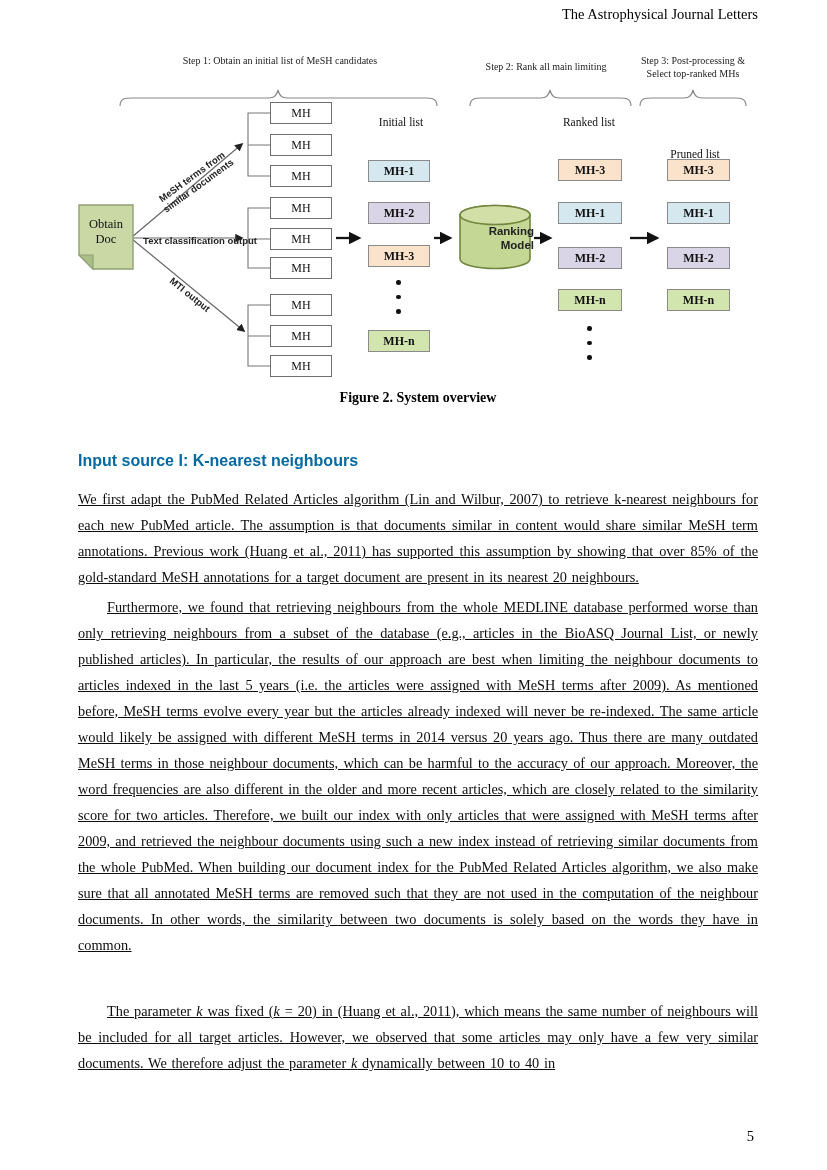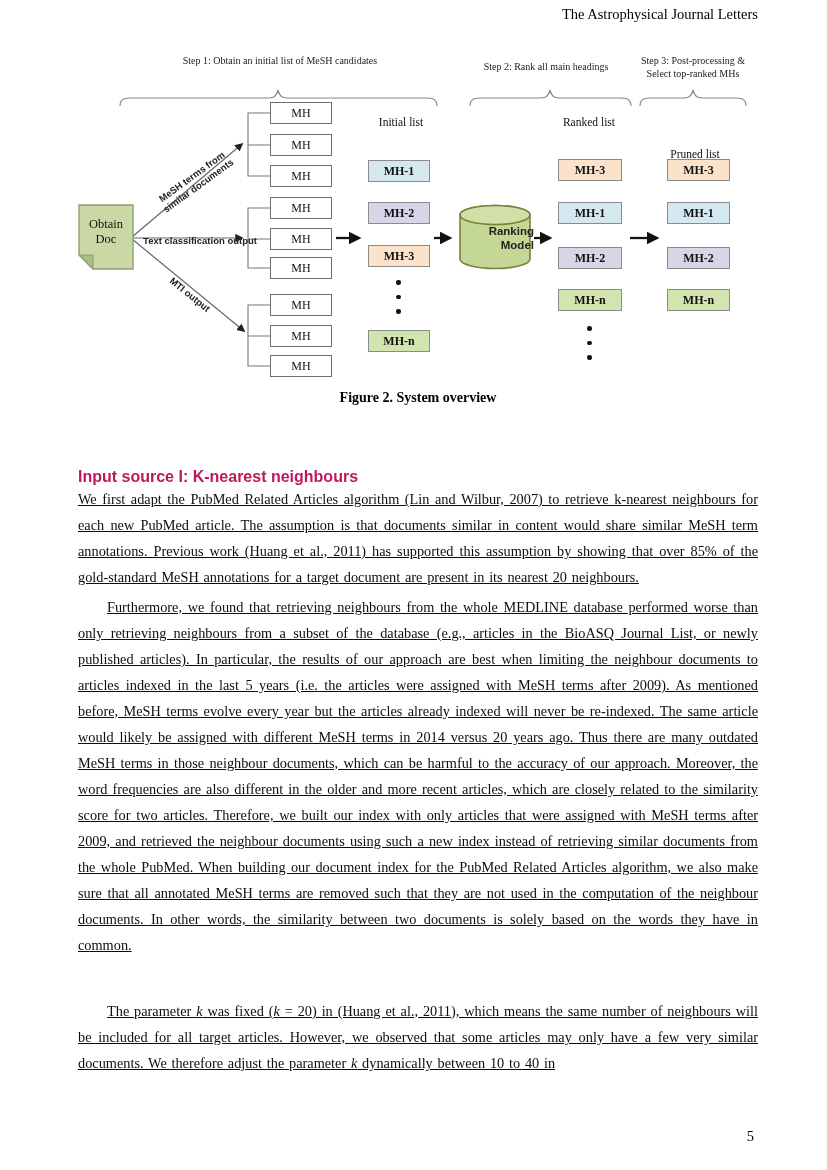--- a/index.html
+++ b/index.html
@@ -41,22 +41,22 @@
   }
   .cyl-text{
     position:absolute;left:390px;top:172px;width:74px;text-align:right;
     font:bold 11.5px/14px "Liberation Sans",sans-serif;color:#222;
   }
   .fig-caption{
     position:absolute;left:78px;top:390px;width:680px;text-align:center;
     font:bold 14px "Liberation Serif",serif;color:#000;
   }
   .section-heading{
-    position:absolute;left:78px;top:468px;width:680px;
-    font:bold 16px "Liberation Sans",sans-serif;color:#be185d;
+    position:absolute;left:78px;top:452px;width:680px;
+    font:bold 16px "Liberation Sans",sans-serif;color:#0369a1;
   }
   .body-text{position:absolute;left:78px;top:486px;width:680px;}
   .body-text p{
     margin:0 0 4px 0;text-align:justify;
     font:14.3px/26px "Liberation Serif",serif;word-spacing:1.2px;color:#0d0d0d;text-decoration:underline;
   }
   .body-text p.ind{text-indent:29px;}
   .body-text p.sp{margin-top:40px;}
   .page-number{
     position:absolute;left:78px;top:1128px;width:676px;text-align:right;
@@ -94,21 +94,21 @@
 
     <line x1="266" y1="186" x2="289" y2="186" stroke="#151515" stroke-width="2.3" marker-end="url(#ah-l)"></line>
     <line x1="364" y1="186" x2="380" y2="186" stroke="#151515" stroke-width="2.3" marker-end="url(#ah-l)"></line>
     <line x1="464" y1="186" x2="480" y2="186" stroke="#151515" stroke-width="2.3" marker-end="url(#ah-l)"></line>
     <line x1="560" y1="186" x2="587" y2="186" stroke="#151515" stroke-width="2.3" marker-end="url(#ah-l)"></line>
   </svg>
 
   <div class="step-label" style="left:30px;top:2px;width:360px;">
     <div>Step 1: Obtain an initial list of MeSH candidates</div>
   </div>
-  <div class="step-label" style="left:390px;top:8px;width:172px;">Step 2: Rank all main headings</div>
+  <div class="step-label" style="left:390px;top:8px;width:172px;">Step 2: Rank all main limiting</div>
   <div class="step-label" style="left:548px;top:2px;width:150px;">
     <div>Step 3: Post-processing &amp;</div>
     <div>Select top-ranked MHs</div>
   </div>
 
   <div class="col-title" style="left:289px;top:64px;">Initial list</div>
   <div class="col-title" style="left:477px;top:64px;">Ranked list</div>
   <div class="col-title" style="left:583px;top:64px;margin-top:32px;">Pruned list</div>
 
   <div class="abs" style="left:8px;top:152px;">

